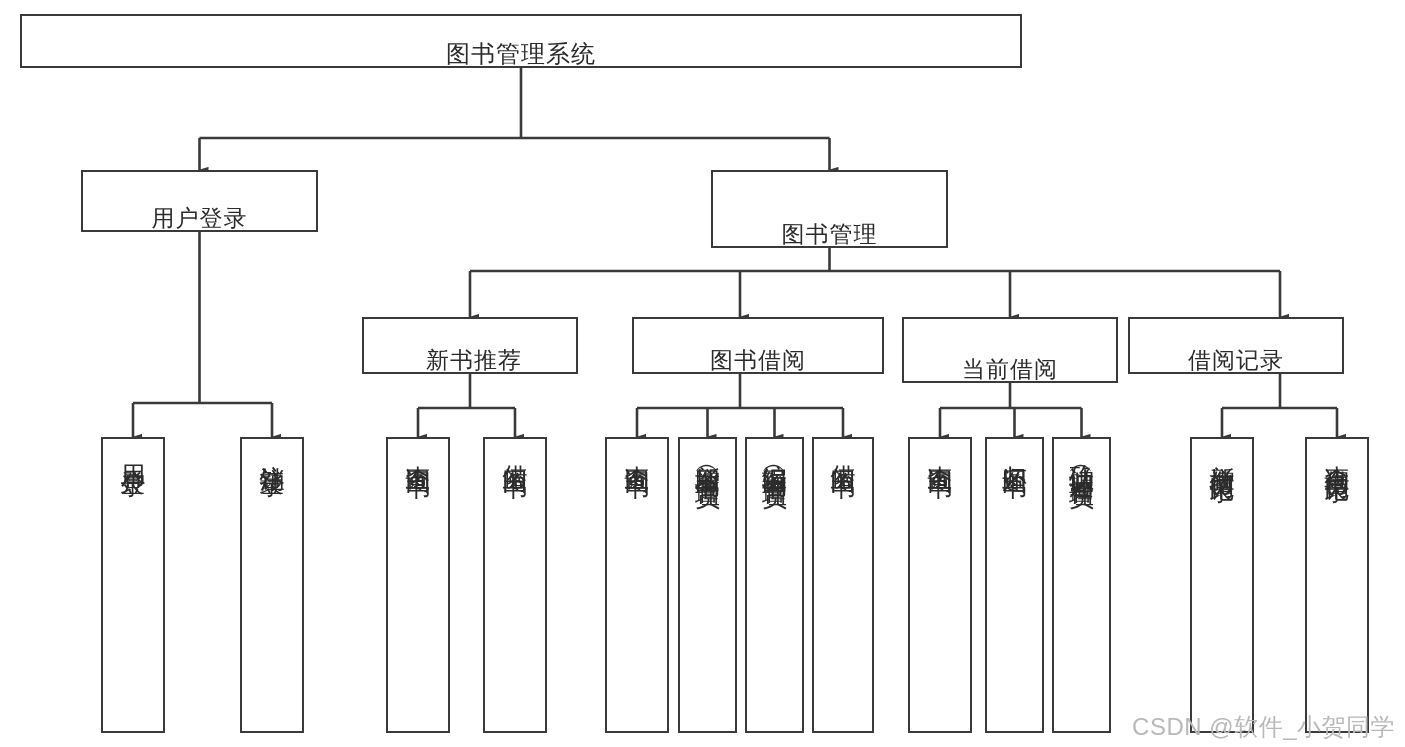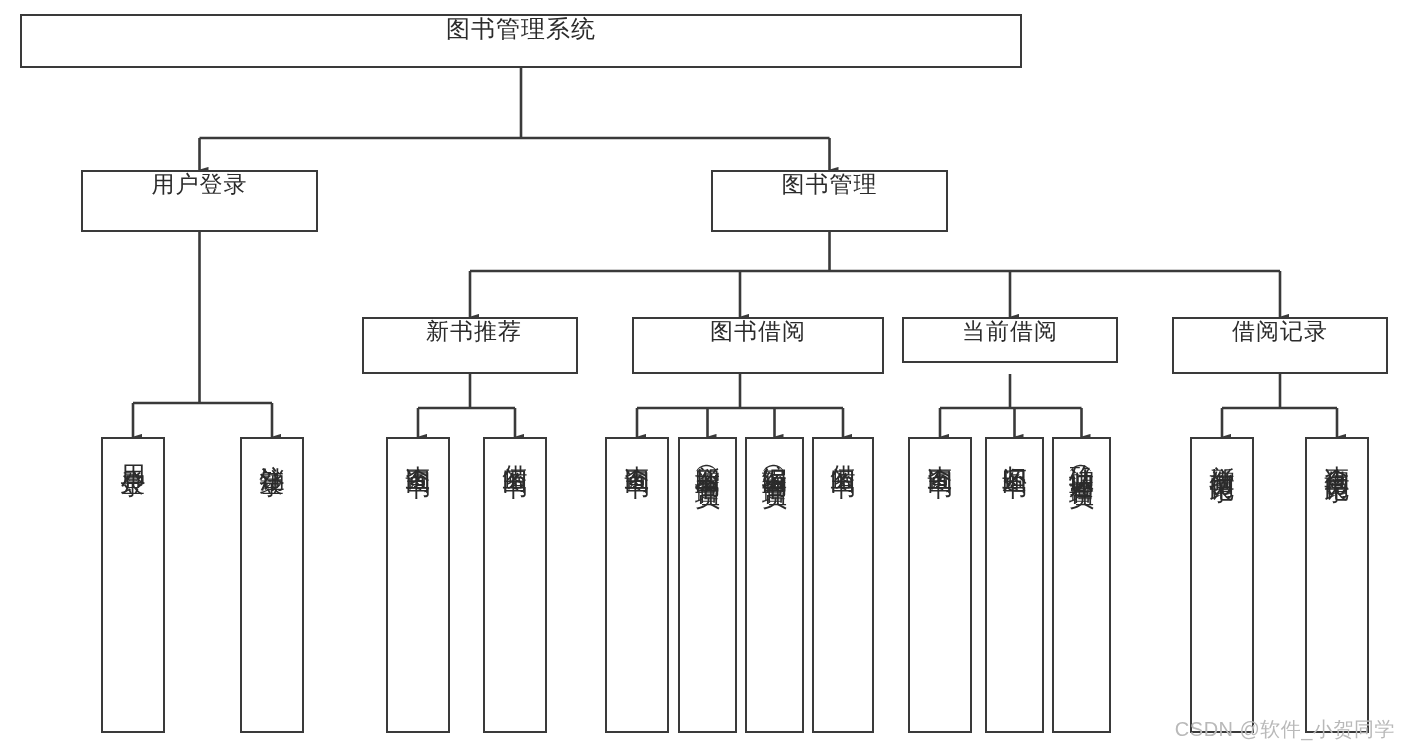--- a/index.html
+++ b/index.html
@@ -23,21 +23,21 @@
     top: 0;
     width: 1405px;
     height: 747px;
   }
   .node-box {
     position: absolute;
     box-sizing: border-box;
     background: #ffffff;
     border: 2px solid #3a3a3a;
     display: flex;
-    align-items: flex-start;
+    align-items: flex-end;
     justify-content: center;
     overflow: hidden;
   }
   .node-label {
     color: #2b2b2b;
     text-align: center;
     line-height: 1.05;
     white-space: pre;
   }
   .node-box.horiz .node-label {
@@ -57,21 +57,21 @@
     writing-mode: vertical-rl;
     text-orientation: upright;
     font-size: 25px;
     letter-spacing: 3px;
     line-height: 1;
   }
   #watermark {
     position: absolute;
     right: 10px;
     bottom: 4px;
-    font-size: 20px;
+    font-size: 24px;
     color: #b9b9b9;
     letter-spacing: 0.5px;
     white-space: nowrap;
     pointer-events: none;
   }
 </style>
 </head>
 <body>
 
 <div id="diagram-root">
@@ -119,33 +119,33 @@
       </g>
   </svg>
 
   <div id="node-layer">
       <div class="node-box horiz root" id="node-root" style="left: 20px; top: 14px; width: 1002px; height: 54px; border-color: rgb(58, 58, 58); background: rgb(255, 255, 255);">
         <span class="node-label" style="color: rgb(43, 43, 43);">图书管理系统</span>
       </div>
       <div class="node-box horiz" id="node-user-login" style="left: 81px; top: 170px; width: 237px; height: 62px; border-color: rgb(58, 58, 58); background: rgb(255, 255, 255);">
         <span class="node-label" style="color: rgb(43, 43, 43);">用户登录</span>
       </div>
-      <div class="node-box horiz" id="node-book-mgmt" style="left: 711px; top: 170px; width: 237px; height: 62px; border-color: rgb(58, 58, 58); background: rgb(255, 255, 255);">
+      <div class="node-box horiz" id="node-book-mgmt" style="left: 711px; top: 170px; width: 237px; height: 78px; border-color: rgb(58, 58, 58); background: rgb(255, 255, 255);">
         <span class="node-label" style="color: rgb(43, 43, 43);">图书管理</span>
       </div>
       <div class="node-box horiz" id="node-new-book-rec" style="left: 362px; top: 317px; width: 216px; height: 57px; border-color: rgb(58, 58, 58); background: rgb(255, 255, 255); padding-left: 8px;">
         <span class="node-label" style="color: rgb(43, 43, 43);">新书推荐</span>
       </div>
       <div class="node-box horiz" id="node-book-borrow" style="left: 632px; top: 317px; width: 252px; height: 57px; border-color: rgb(58, 58, 58); background: rgb(255, 255, 255);">
         <span class="node-label" style="color: rgb(43, 43, 43);">图书借阅</span>
       </div>
-      <div class="node-box horiz" id="node-current-borrow" style="left: 902px; top: 317px; width: 216px; height: 46px; border-color: rgb(58, 58, 58); background: rgb(255, 255, 255);">
+      <div class="node-box horiz" id="node-current-borrow" style="left: 902px; top: 317px; width: 216px; height: 66px; border-color: rgb(58, 58, 58); background: rgb(255, 255, 255);">
         <span class="node-label" style="color: rgb(43, 43, 43);">当前借阅</span>
       </div>
-      <div class="node-box horiz" id="node-borrow-record" style="left: 1172px; top: 317px; width: 216px; height: 57px; border-color: rgb(58, 58, 58); background: rgb(255, 255, 255);">
+      <div class="node-box horiz" id="node-borrow-record" style="left: 1128px; top: 317px; width: 216px; height: 57px; border-color: rgb(58, 58, 58); background: rgb(255, 255, 255);">
         <span class="node-label" style="color: rgb(43, 43, 43);">借阅记录</span>
       </div>
       <div class="node-box vert" id="node-leaf-user-login" style="left: 101px; top: 437px; width: 64px; height: 296px; border-color: rgb(58, 58, 58); background: rgb(255, 255, 255);">
         <span class="node-label" style="color: rgb(43, 43, 43);">用户登录</span>
       </div>
       <div class="node-box vert" id="node-leaf-user-logout" style="left: 240px; top: 437px; width: 64px; height: 296px; border-color: rgb(58, 58, 58); background: rgb(255, 255, 255);">
         <span class="node-label" style="color: rgb(43, 43, 43);">注销登录</span>
       </div>
       <div class="node-box vert" id="node-leaf-rec-query" style="left: 386px; top: 437px; width: 64px; height: 296px; border-color: rgb(58, 58, 58); background: rgb(255, 255, 255);">
         <span class="node-label" style="color: rgb(43, 43, 43);">查询图书</span>

